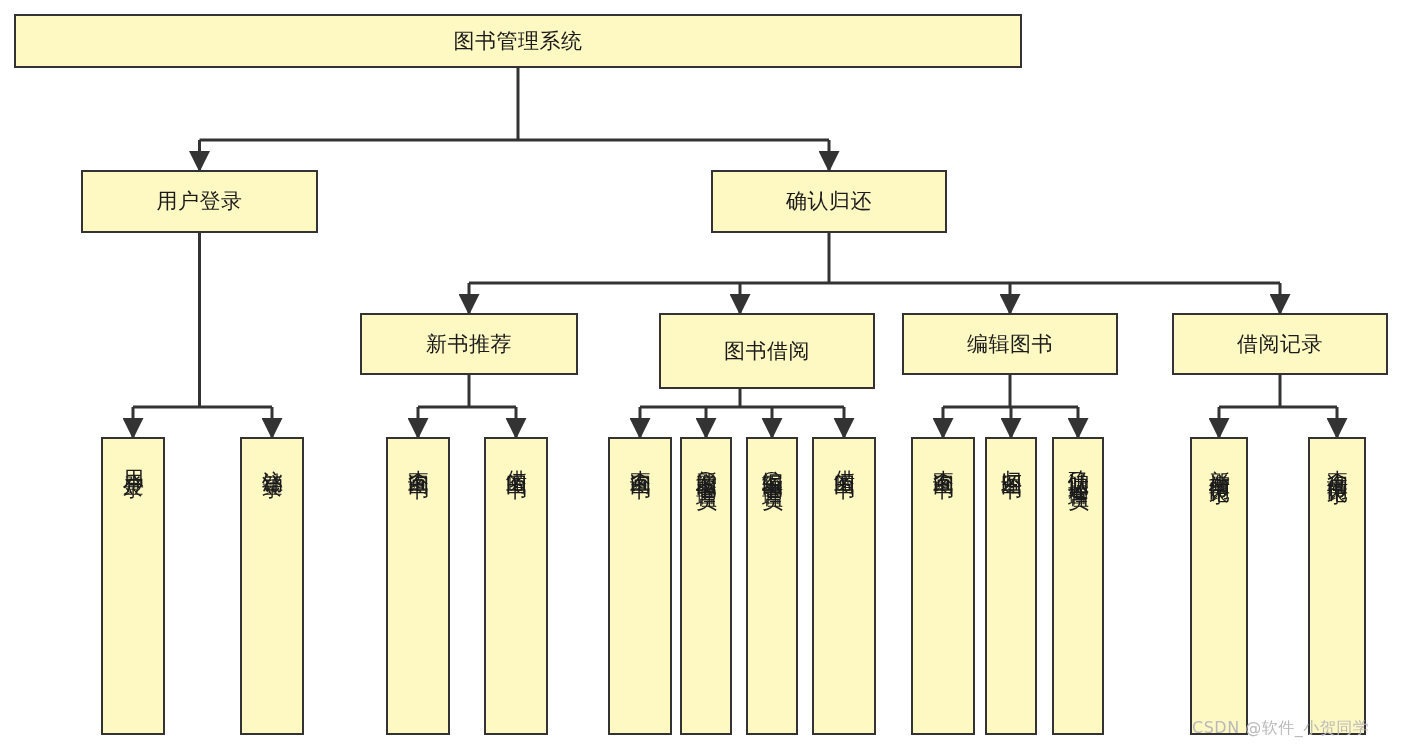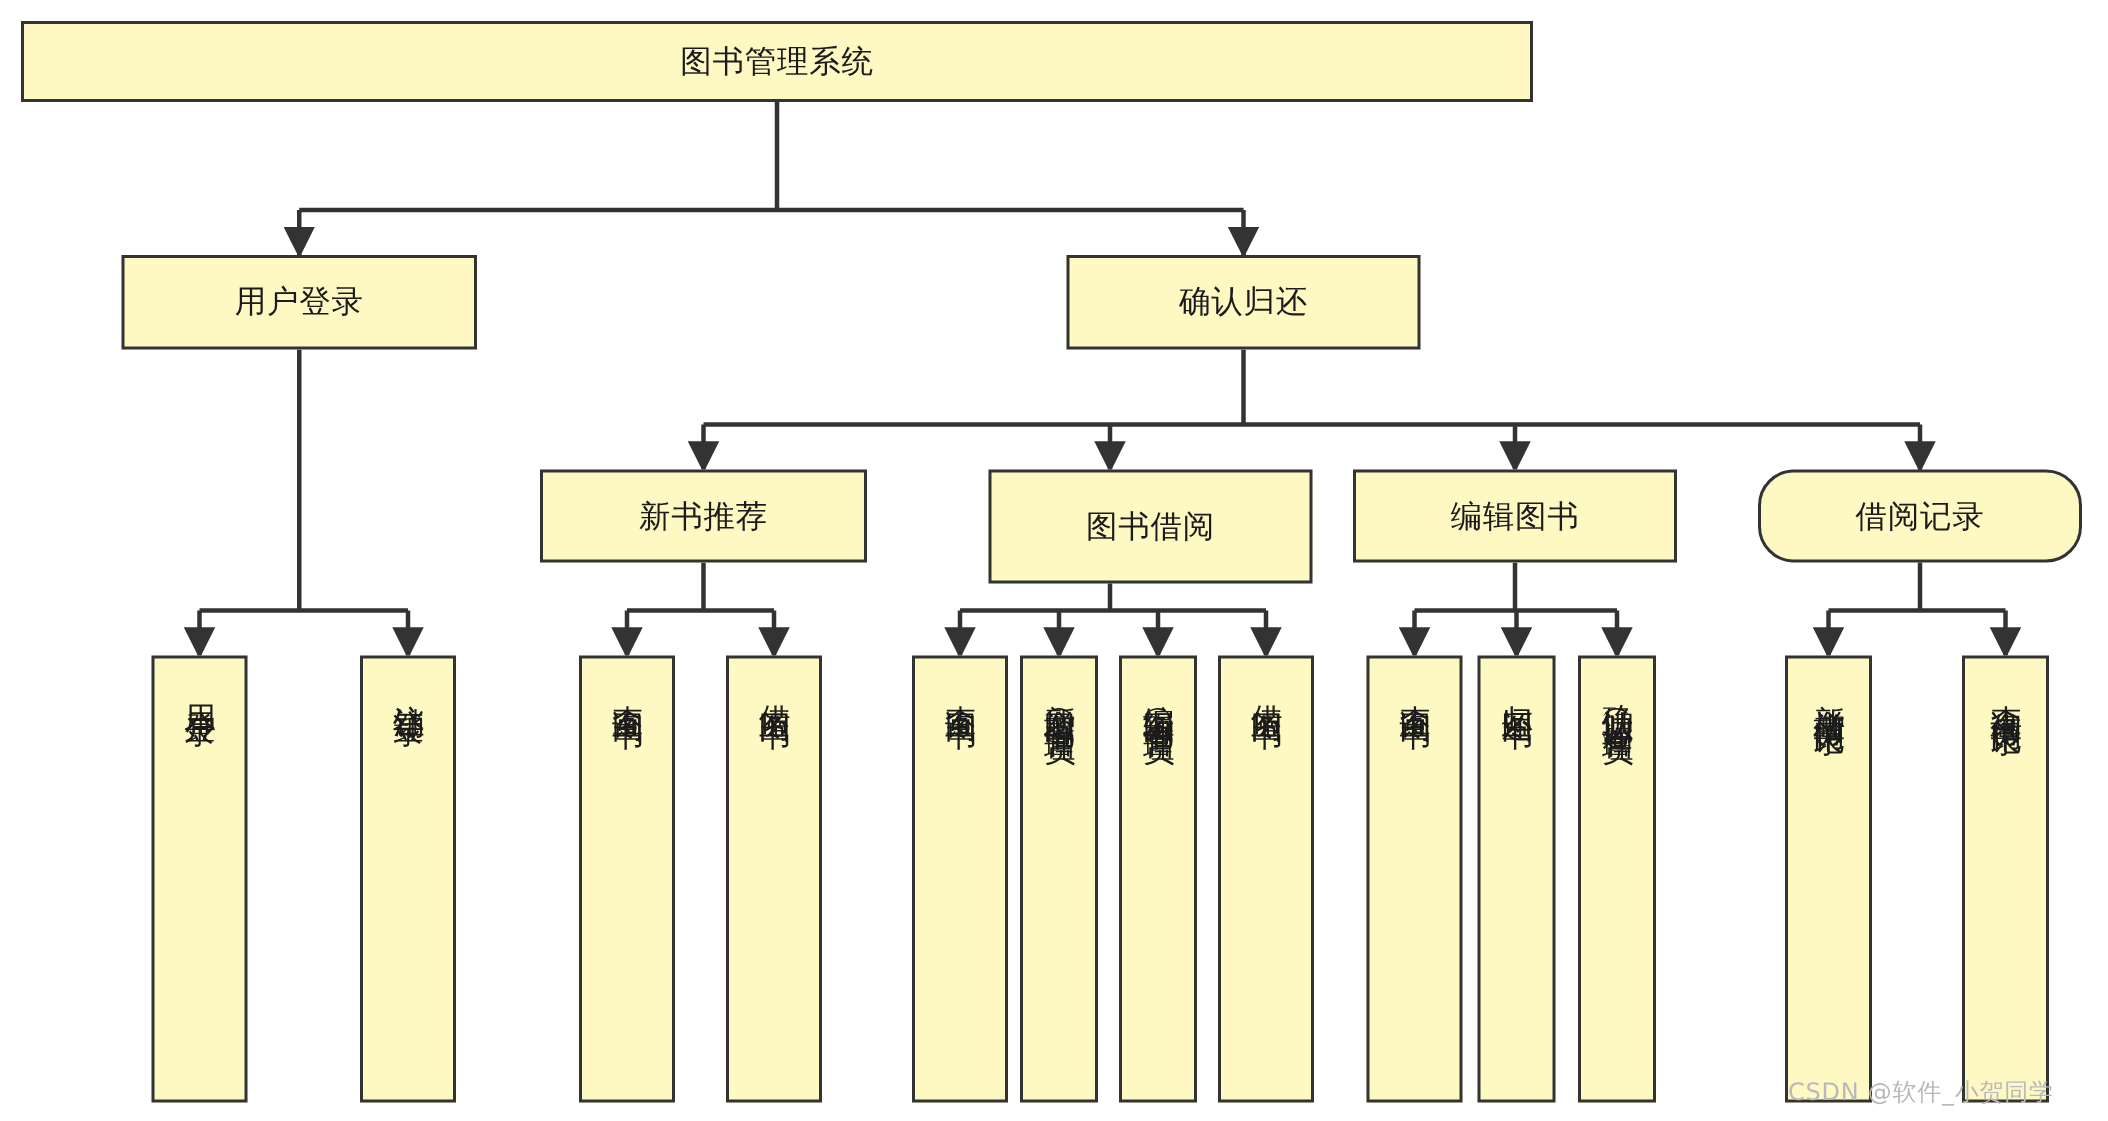--- a/index.html
+++ b/index.html
@@ -127,21 +127,21 @@
   </div>
 
   <div class="node" style="left: 612px; top: 313px; width: 216px; height: 76px; margin-left: 47px;">
     <span class="label">图书借阅</span>
   </div>
 
   <div class="node" style="left: 902px; top: 313px; width: 216px; height: 62px;">
     <span class="label">编辑图书</span>
   </div>
 
-  <div class="node" style="left: 1172px; top: 313px; width: 216px; height: 62px; border-radius: 24px;">
+  <div class="node" style="left: 1172px; top: 313px; width: 216px; height: 62px;">
     <span class="label">借阅记录</span>
   </div>
 
   <div class="node vertical" style="left: 101px; top: 437px; width: 64px; height: 298px;">
     <span class="label">用户登录</span>
   </div>
 
   <div class="node vertical" style="left: 240px; top: 437px; width: 64px; height: 298px;">
     <span class="label">注销登录</span>
   </div>

